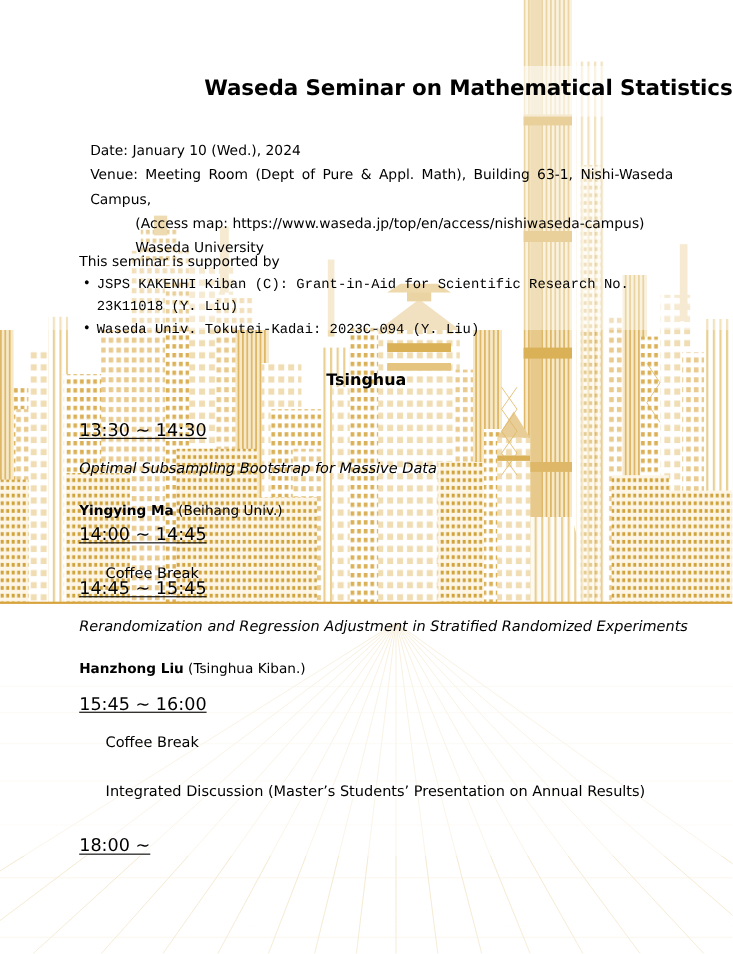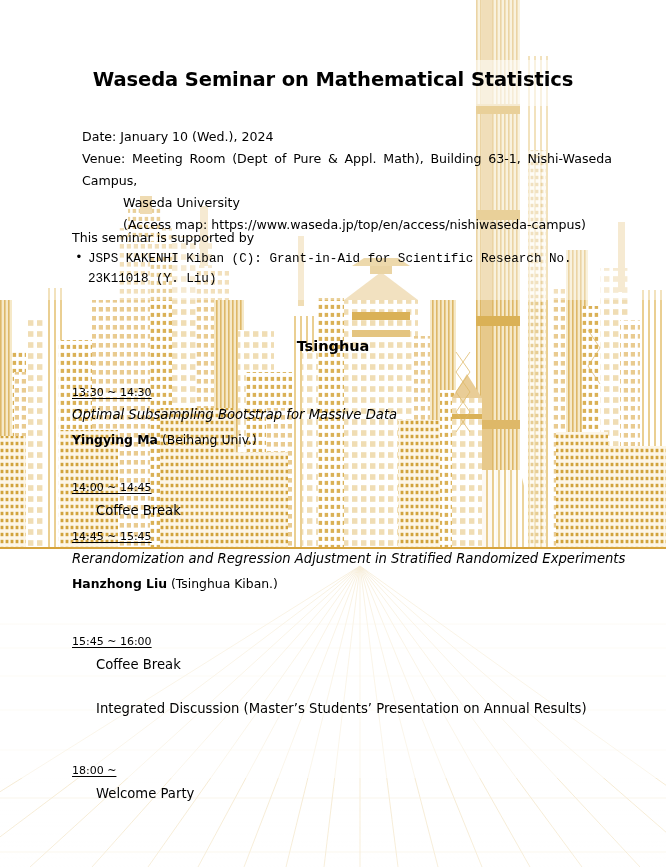--- a/index.html
+++ b/index.html
@@ -50,21 +50,21 @@
     z-index: 2;
     width: 666px;
     height: 867px;
   }
 
   .doc-title {
     position: absolute;
     left: 0;
     top: 68px;
     width: 666px;
-    text-align: center;
+    text-align: right;
     font-size: 19.5px;
     font-weight: bold;
     letter-spacing: -0.1px;
     color: #000;
   }
 
   .info-block {
     position: absolute;
     left: 82px;
     top: 126px;
@@ -117,42 +117,42 @@
   }
 
   .schedule {
     position: absolute;
     left: 72px;
     top: 381px;
     width: 560px;
   }
   .sched-item { position: absolute; left: 0; width: 560px; }
   .sched-time {
-    font-size: 11px;
+    font-size: 16px;
     line-height: 17px;
     text-decoration: underline;
     text-underline-offset: 2px;
     display: inline-block;
   }
   .sched-title {
     font-size: 13.2px;
     line-height: 22px;
     font-style: italic;
-    margin-top: 3px;
+    margin-top: 16px;
   }
   .sched-plain {
     font-size: 13.2px;
     line-height: 22px;
-    margin-top: 4px;
+    margin-top: 16px;
     padding-left: 24px;
   }
   .sched-speaker {
     font-size: 12.4px;
     line-height: 20px;
-    margin-top: 4px;
+    margin-top: 16px;
   }
   .sched-speaker .sp-name { font-weight: bold; }
   .sched-speaker .sp-aff { font-weight: normal; }
 </style>
 </head>
 <body>
 
 <div class="poster">
 
   <div class="bg-art">
@@ -327,28 +327,29 @@
 
   <div class="divider-line"></div>
 
   <div class="content">
 
     <div class="doc-title">Waseda Seminar on Mathematical Statistics</div>
 
     <div class="info-block">
       <div class="info-line">Date: January 10 (Wed.), 2024</div>
       <div class="info-line venue">Venue: Meeting Room (Dept of Pure &amp; Appl. Math), Building 63-1, Nishi-Waseda Campus,</div>
+      <div class="info-line info-indent-2">(Access map: https://www.waseda.jp/top/en/access/nishiwaseda-campus)</div>
       <div class="info-line info-indent-1">Waseda University</div>
-      <div class="info-line info-indent-2">(Access map: https://www.waseda.jp/top/en/access/nishiwaseda-campus)</div>
     </div>
 
     <div class="support-block">
       <div>This seminar is supported by</div>
       <ul class="support-list">
         <li>JSPS KAKENHI Kiban (C): Grant-in-Aid for Scientific Research No. 23K11018 (Y. Liu)</li>
+        <li>Waseda Univ. Tokutei-Kadai: 2023C-094 (Y. Liu)</li>
       </ul>
     </div>
 
     <div class="program-heading">Tsinghua</div>
 
     <div class="schedule">
 
       <div class="sched-item" style="top:0px">
         <div><span class="sched-time">13:30 ~ 14:30</span></div>
         <div class="sched-title">Optimal Subsampling Bootstrap for Massive Data</div>
@@ -370,18 +371,17 @@
         <div><span class="sched-time">15:45 ~ 16:00</span></div>
         <div class="sched-plain">Coffee Break</div>
       </div>
 
       <div class="sched-item" style="top:313px">
         <div class="sched-plain">Integrated Discussion (Master’s Students’ Presentation on Annual Results)</div>
       </div>
 
       <div class="sched-item" style="top:378px">
         <div><span class="sched-time">18:00 ~</span></div>
-        <div class="sched-plain">Welcome Party</div>
       </div>
 
     </div>
   </div>
 </div>
 
 </body></html>

